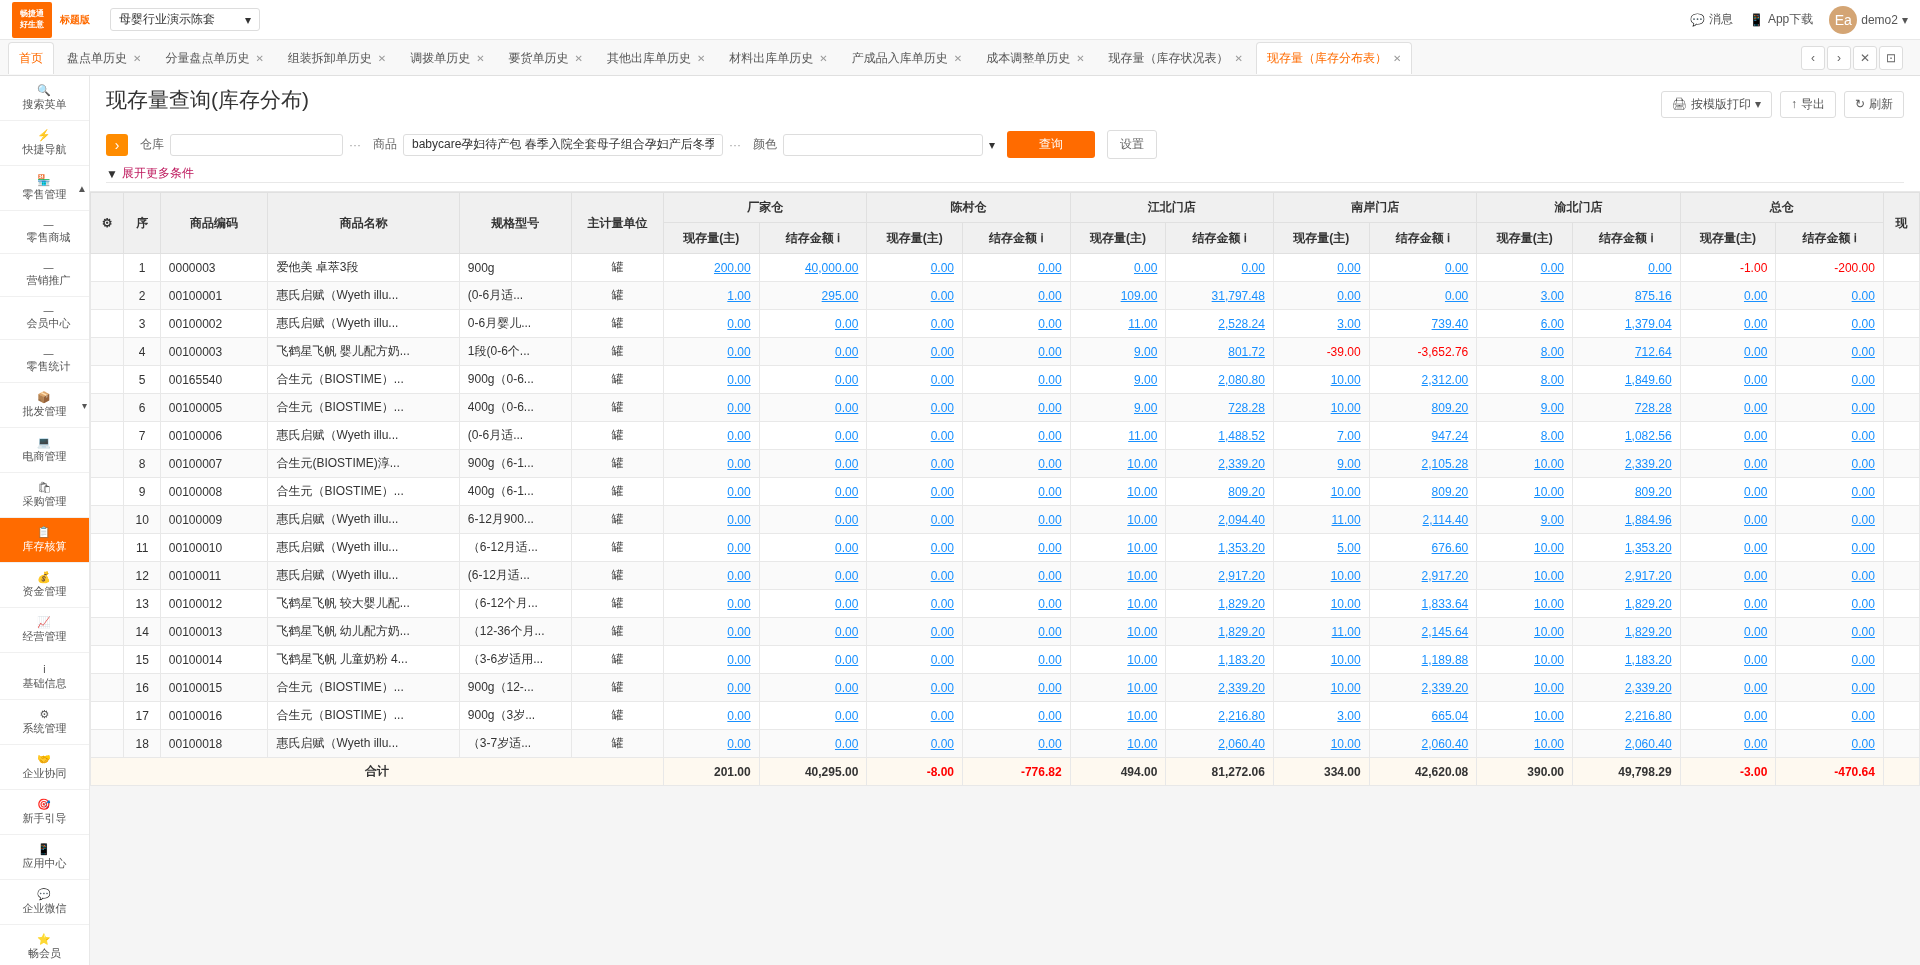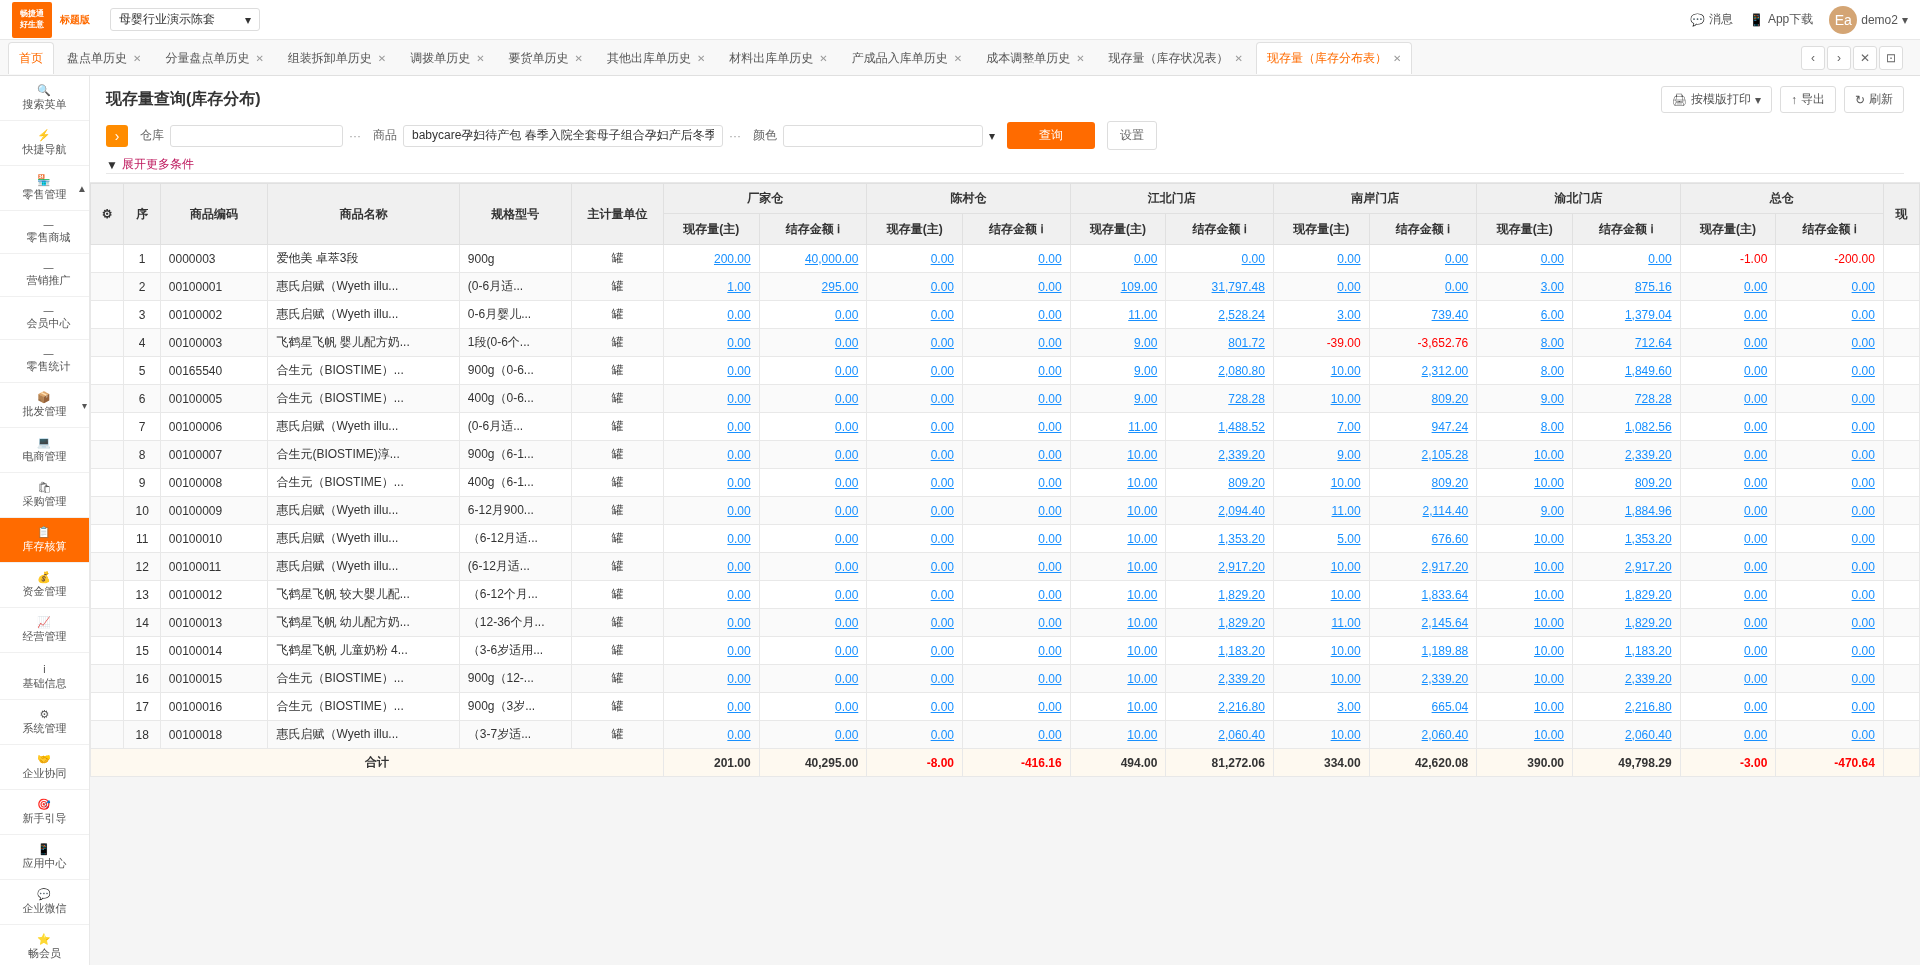--- a/index.html
+++ b/index.html
@@ -24,21 +24,21 @@
 
     
     .main-area { display: flex; flex: 1; overflow: hidden; }
     .sidebar { width: 90px; background: #fff; border-right: 1px solid #e8e8e8; flex-shrink: 0; overflow-y: auto; }
     .sidebar-item { padding: 8px 4px; text-align: center; cursor: pointer; font-size: 11px; color: #555; border-bottom: 1px solid #f0f0f0; }
     .sidebar-item.active { background: #ff6b00; color: #fff; }
 
     
     .content { flex: 1; overflow: hidden; display: flex; flex-direction: column; background: #f5f5f5; }
     .page-header { background: #fff; padding: 10px 16px 8px; border-bottom: 1px solid #e8e8e8; flex-shrink: 0; }
-    .page-title { font-size: 16px; font-weight: bold; color: #333; }
+    .page-title { font-size: 21px; font-weight: normal; color: #333; margin-bottom: 8px; }
     .page-actions { display: flex; justify-content: flex-end; gap: 8px; }
     .action-btn { padding: 4px 10px; border: 1px solid #ddd; border-radius: 3px; cursor: pointer; background: #fff; font-size: 12px; color: #555; display: flex; align-items: center; gap: 4px; }
 
     
     .filter-area { background: #fff; padding: 8px 16px; border-bottom: 1px solid #e8e8e8; flex-shrink: 0; }
     .filter-row { display: flex; align-items: center; gap: 12px; flex-wrap: wrap; }
     .filter-group { display: flex; align-items: center; gap: 6px; }
     .filter-label { color: #666; font-size: 12px; white-space: nowrap; }
     .filter-input { border: 1px solid #ddd; border-radius: 3px; padding: 3px 8px; font-size: 12px; min-width: 80px; color: #333; }
     .filter-input-long { min-width: 320px; }
@@ -712,21 +712,21 @@
     <td><span class="link-val">2,060.40</span></td>
     <td><span class="link-val">0.00</span></td>
     <td><span class="link-val">0.00</span></td>
     <td></td>
   </tr>
               <tr class="summary-row">
   <td colspan="6" class="text-center">合计</td>
   <td>201.00</td>
   <td>40,295.00</td>
   <td><span class="negative">-8.00</span></td>
-  <td><span class="negative">-416.16</span></td>
+  <td><span class="negative">-776.82</span></td>
   <td>494.00</td>
   <td>81,272.06</td>
   <td>334.00</td>
   <td>42,620.08</td>
   <td>390.00</td>
   <td>49,798.29</td>
   <td><span class="negative">-3.00</span></td>
   <td><span class="negative">-470.64</span></td>
   <td></td>
 </tr>

